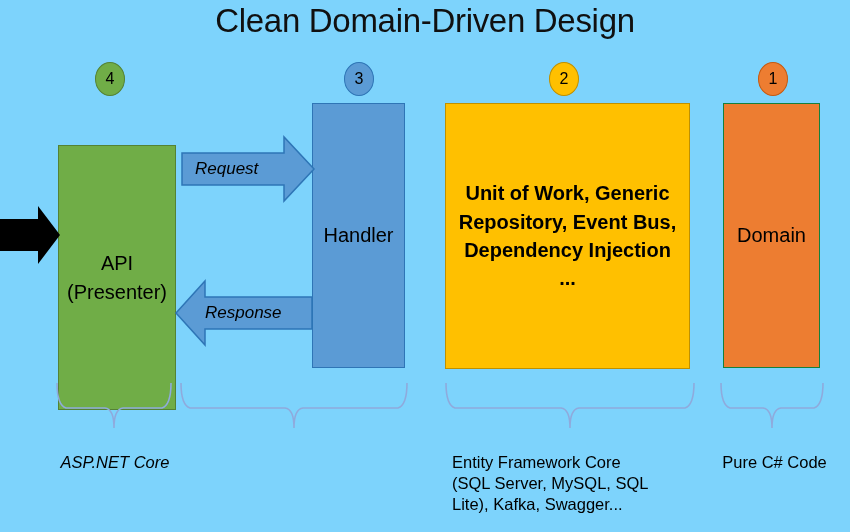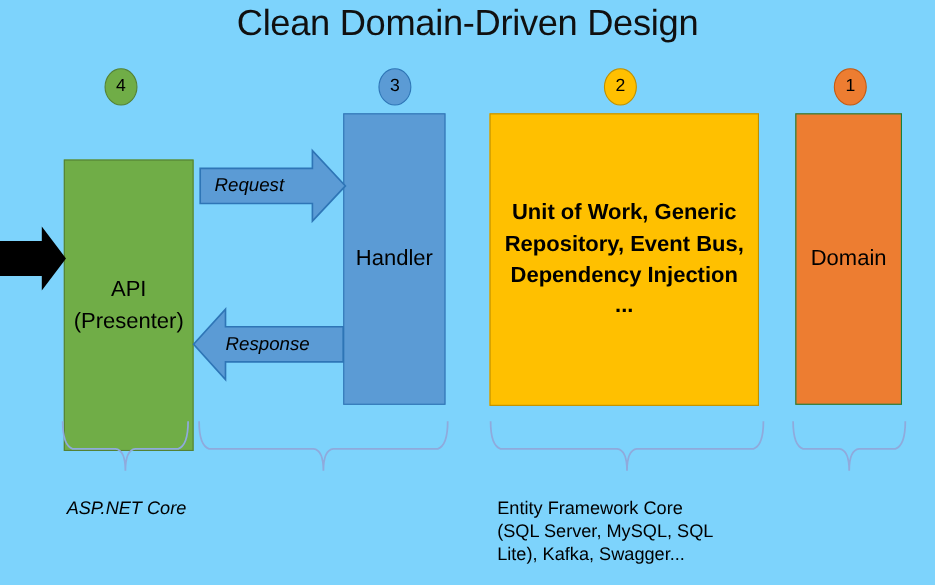--- a/index.html
+++ b/index.html
@@ -150,14 +150,17 @@
     <div>ASP.NET Core</div>
   </div>
 
 
   <div class="caption" style="left:452px; top:452px; width:250px; text-align:left;">
     <div>Entity Framework Core</div>
     <div>(SQL Server, MySQL, SQL</div>
     <div>Lite), Kafka, Swagger...</div>
   </div>
 
+  <div class="caption" style="left:712px; top:452px; width:125px;">
+    <div>Pure C# Code</div>
+  </div>
 
 </div>
 
 </body></html>

